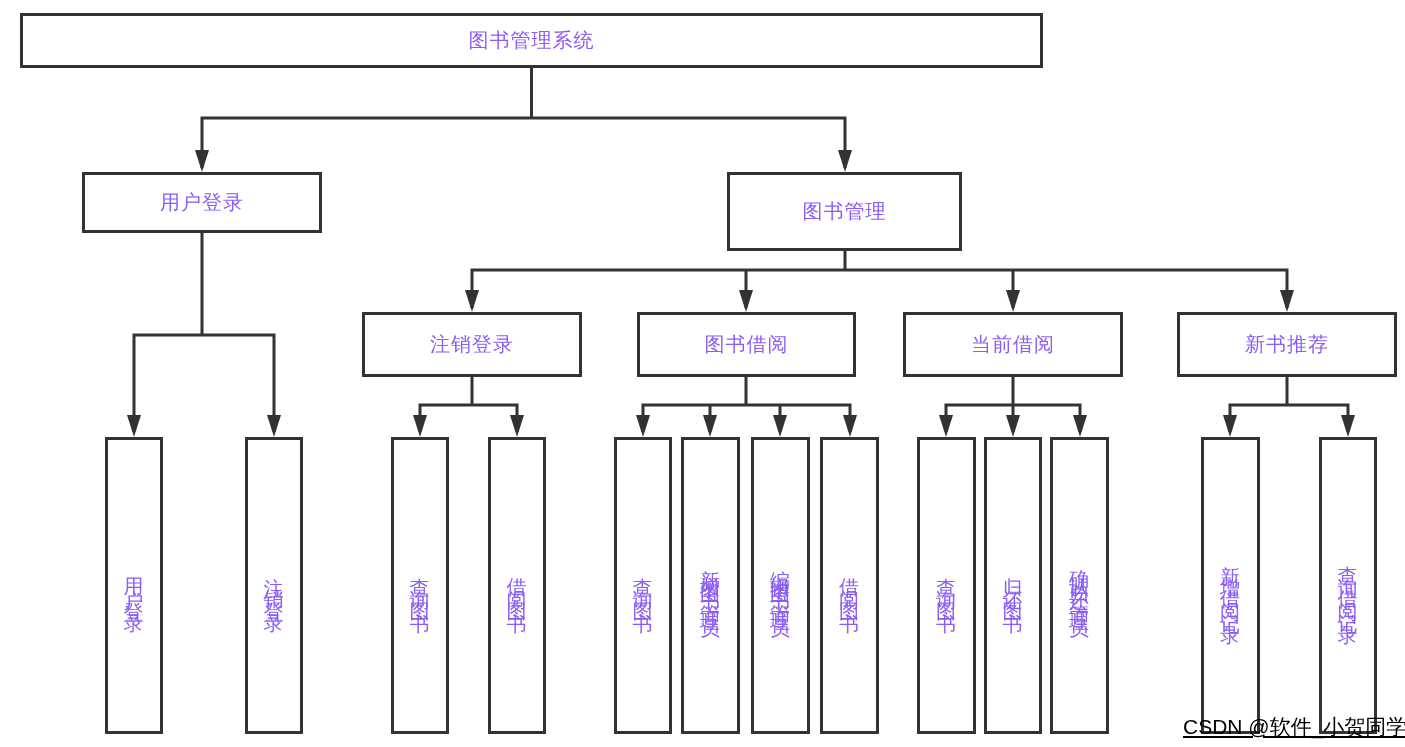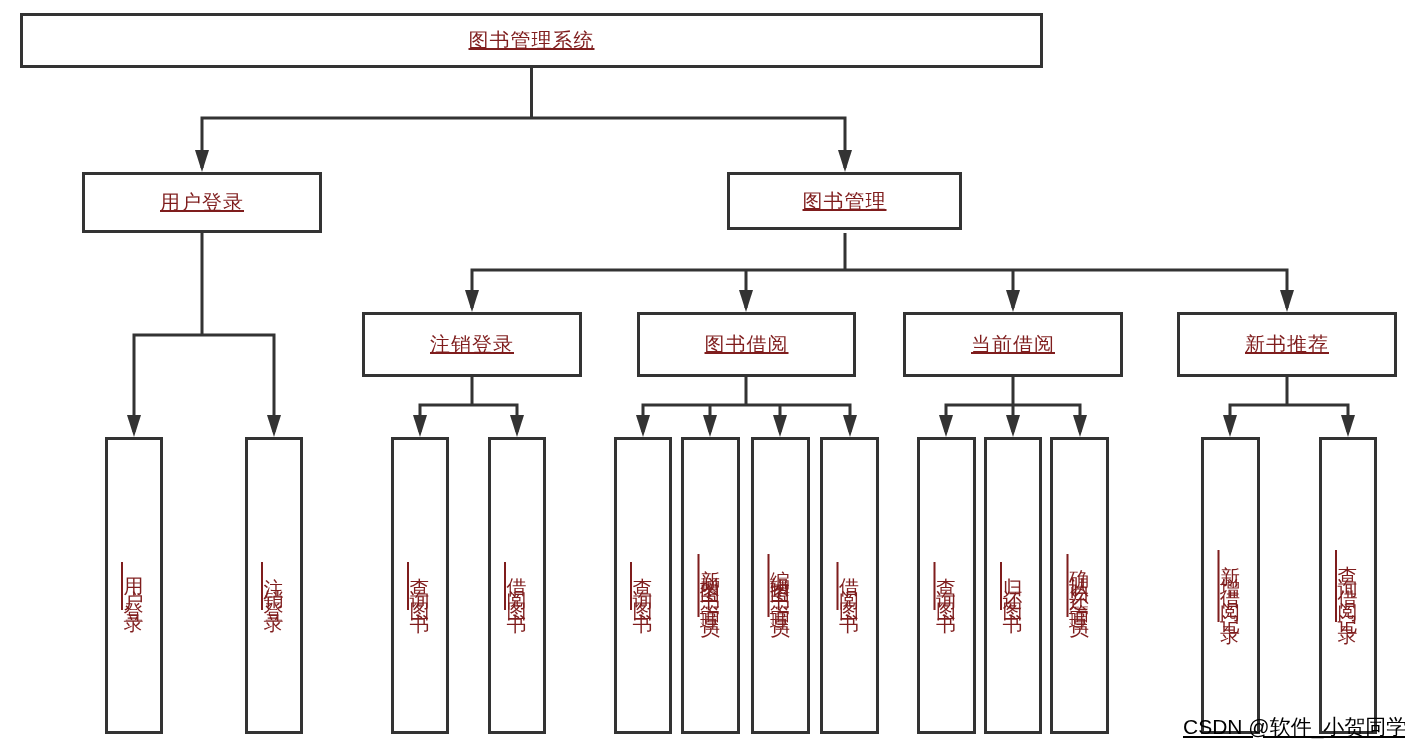--- a/index.html
+++ b/index.html
@@ -10,39 +10,38 @@
     font-family:"Liberation Sans","DejaVu Sans",sans-serif;
     overflow:hidden;
   }
   #connectors{position:absolute;left:0;top:0;width:1405px;height:747px;}
   .box{
     position:absolute;
     box-sizing:border-box;
     background:#ffffff;
     border:3px solid #333333;
     display:flex;align-items:center;justify-content:center;
-    color:#7f1d1d;
+    color:#8b5cf6;
     font-size:20px;
     text-align:center;
     z-index:2;
-    text-decoration:underline;
   }
   .h{letter-spacing:1px;}
   .v{
     writing-mode:vertical-rl;
     text-orientation:mixed;
     line-height:1;
   }
   .sp4{letter-spacing:12px;}
   .sp6{letter-spacing:12px;}
   .sp9{letter-spacing:7px;font-size:20px;}
   
   #n-root     {left:20px;  top:13px;  width:1023px; height:55px;}
   #n-user     {left:82px;  top:172px; width:240px;  height:61px;}
-  #n-mgmt     {left:727px; top:172px; width:235px;  height:58px;}
+  #n-mgmt     {left:727px; top:172px; width:235px;  height:79px;}
   #n-newbook  {left:362px; top:312px; width:220px;  height:65px;}
   #n-borrow   {left:637px; top:312px; width:219px;  height:65px;}
   #n-current  {left:903px; top:312px; width:220px;  height:65px;}
   #n-record   {left:1177px;top:312px; width:220px;  height:65px;}
   .leaf{top:437px;height:297px;}
   #l-login    {left:105px; width:58px;}
   #l-logout   {left:245px; width:58px;}
   #l-nbquery  {left:391px; width:58px;}
   #l-nbborrow {left:488px; width:58px;}
   #l-bbquery  {left:614px; width:58px;}

